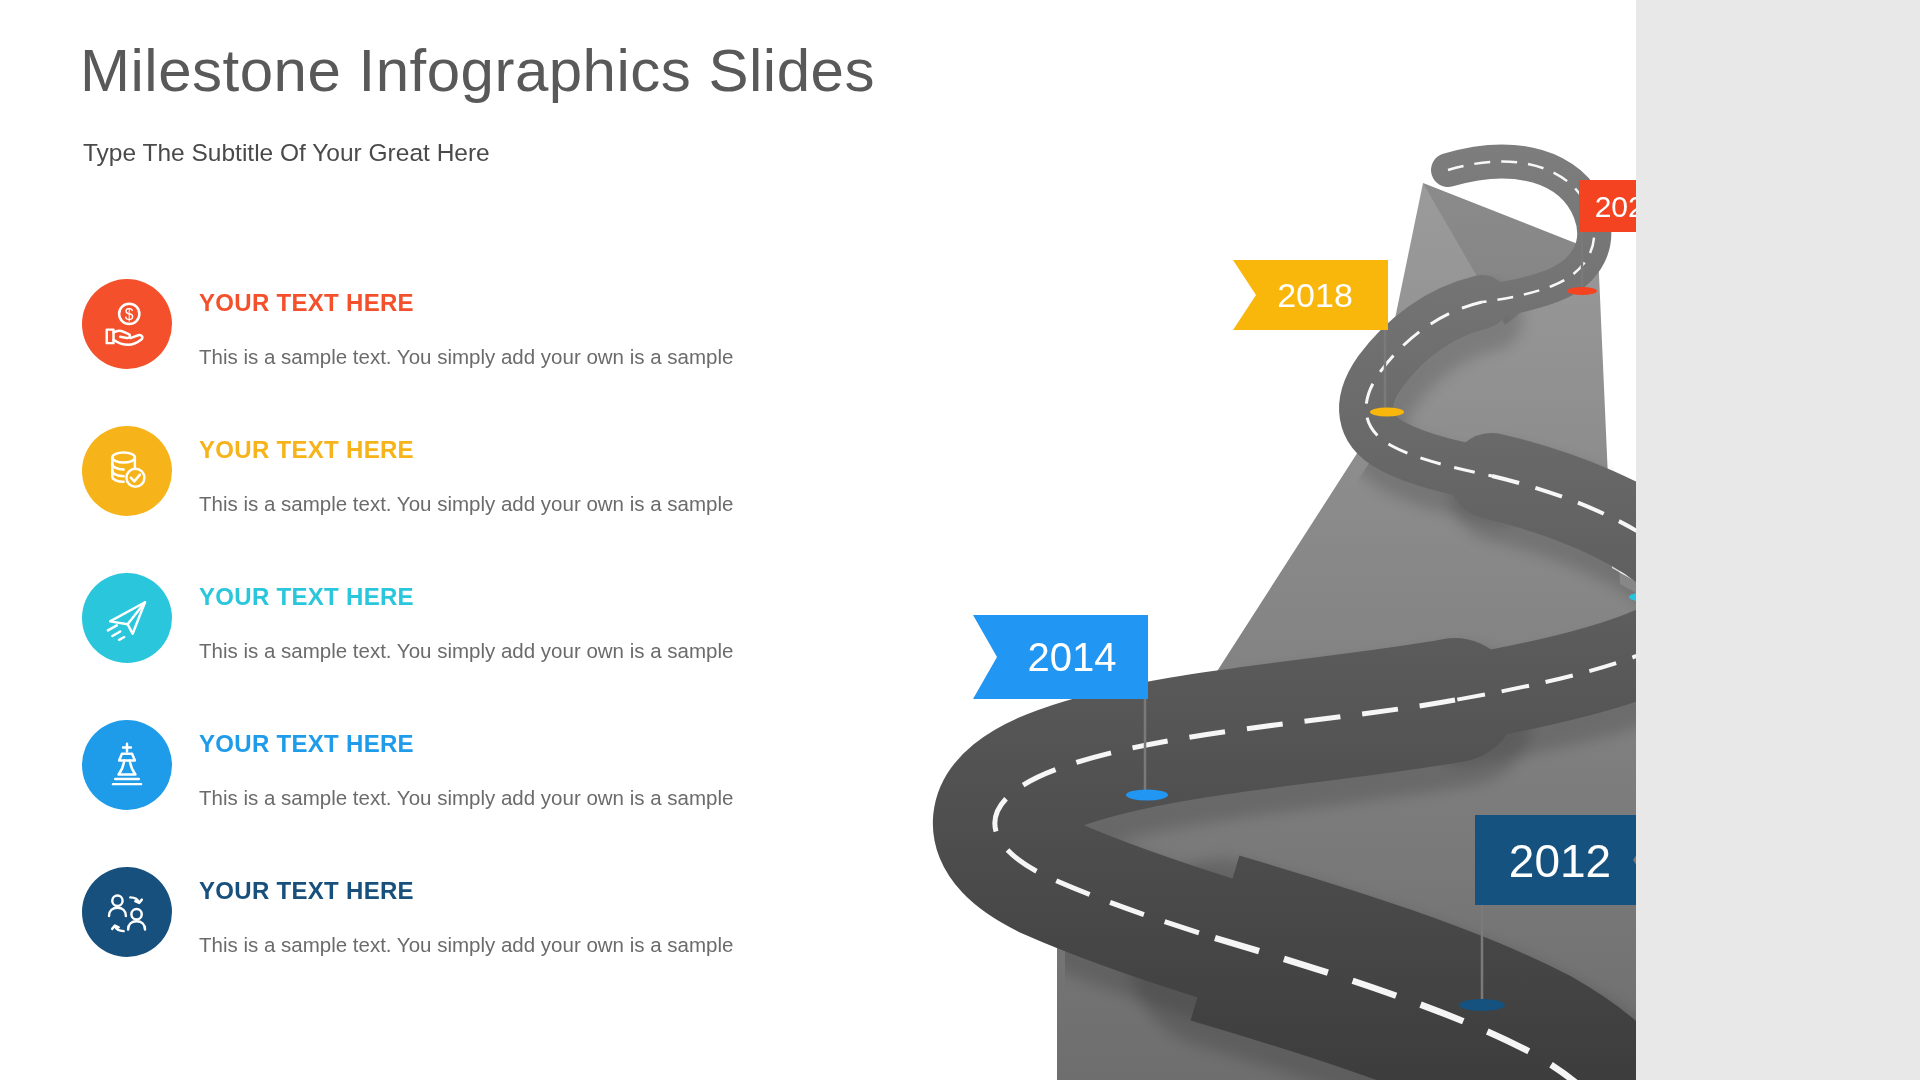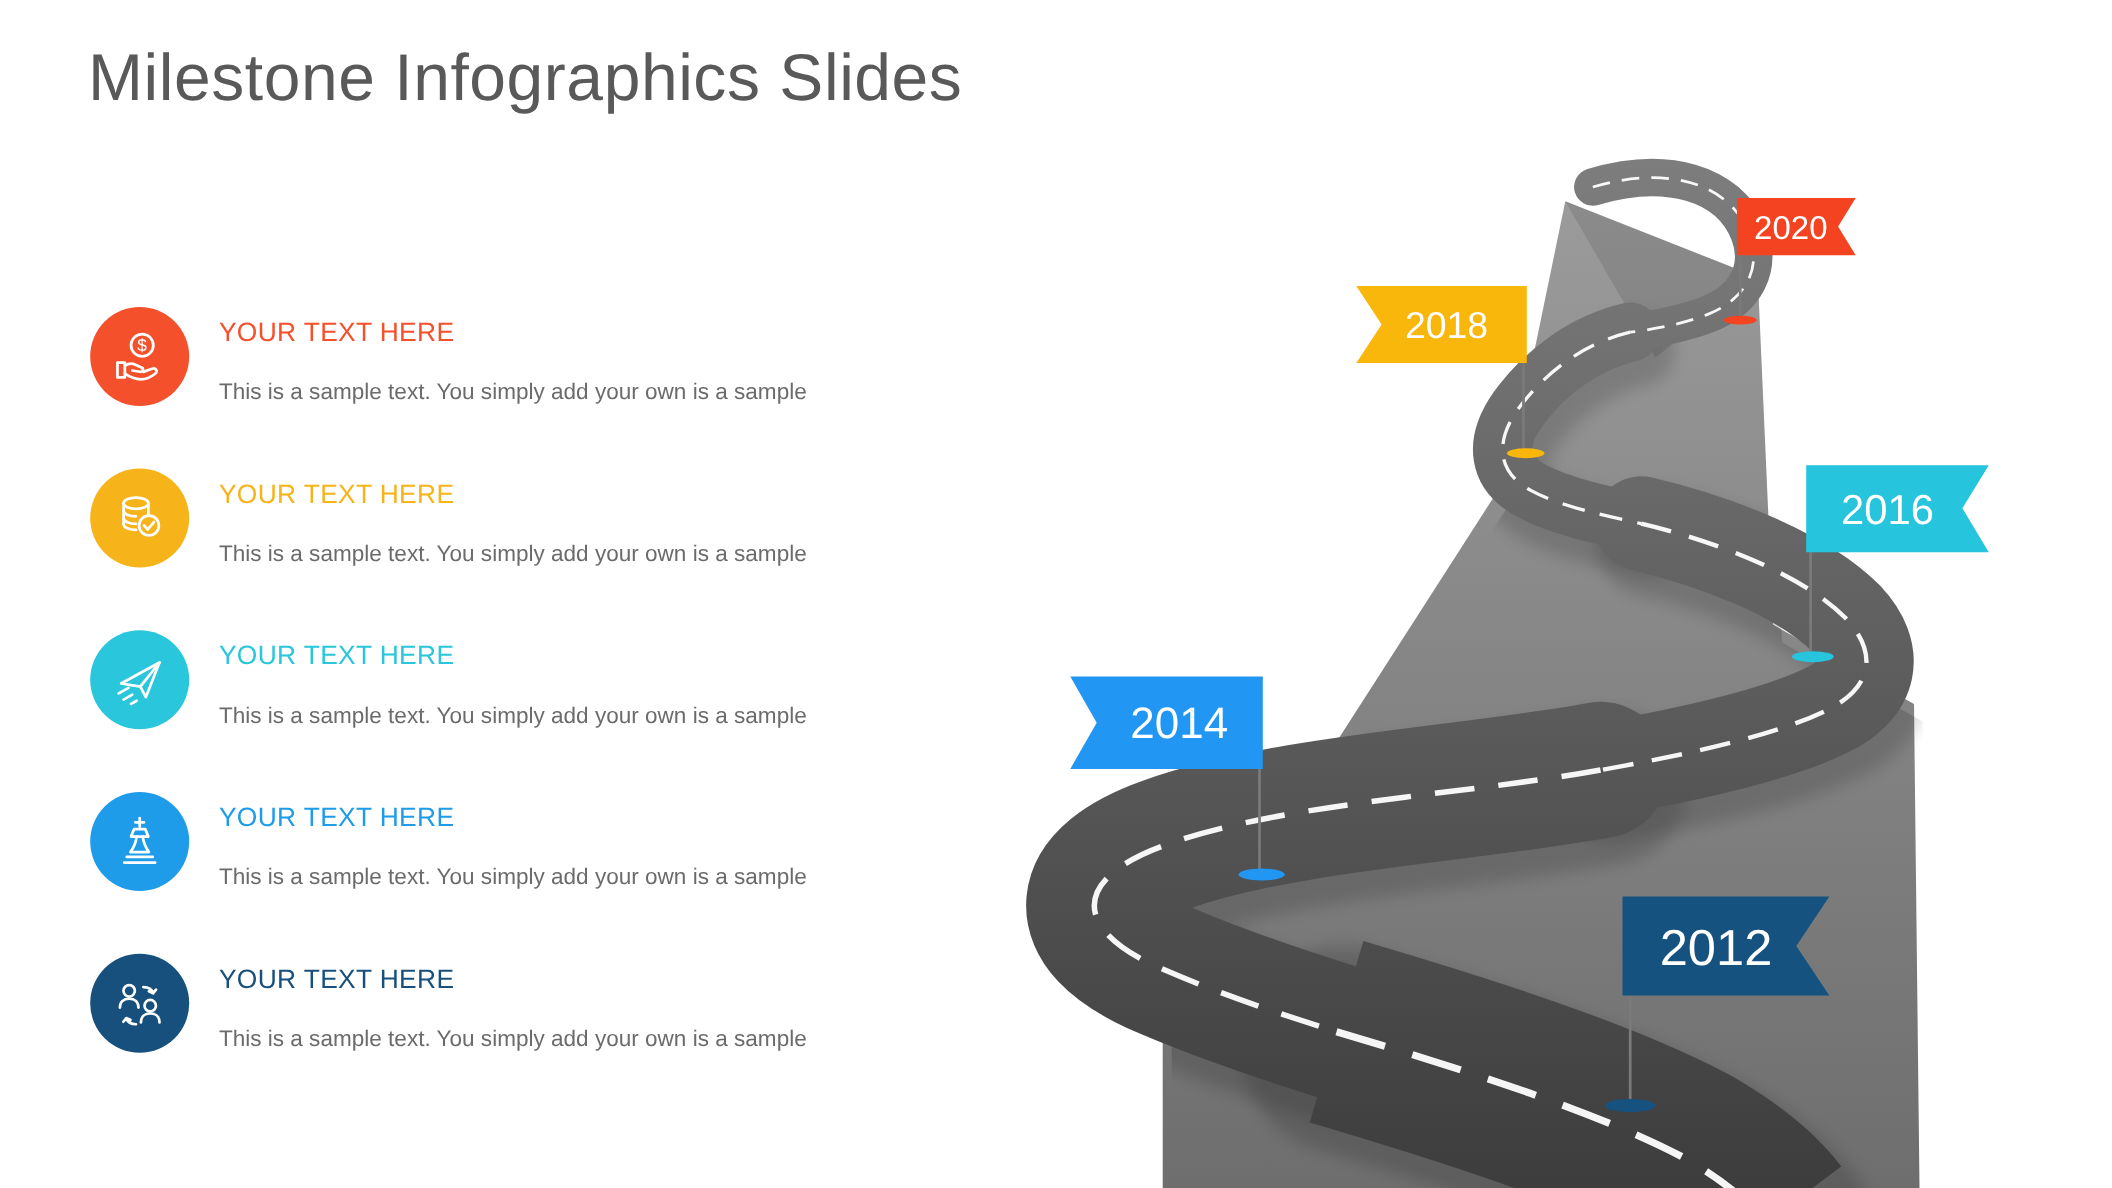--- a/index.html
+++ b/index.html
@@ -1,47 +1,48 @@
 <!DOCTYPE html>
 <html><head>
 <meta charset="utf-8">
 <style>
   html,body{margin:0;padding:0;background:#e8e8e8;}
   .slide{
-    position:relative;width:1920px;height:1080px;background:#ffffff;
+    position:relative;width:1636px;height:1080px;background:#ffffff;
     overflow:hidden;font-family:"Liberation Sans", sans-serif;
   }
   .title{
     position:absolute;left:80px;top:36px;font-size:60px;font-weight:500;
     letter-spacing:0.5px;
   }
   .subtitle{
     position:absolute;left:83px;top:139px;font-size:24.5px;font-weight:400;
   }
   .features{
     position:absolute;left:82px;top:279px;display:flex;flex-direction:column;gap:57px;
   }
   .feature{display:flex;align-items:flex-start;}
   .icon-circle{
     width:90px;height:90px;border-radius:50%;flex:0 0 auto;
     display:flex;align-items:center;justify-content:center;
   }
   .icon-circle svg{width:54px;height:54px;}
   .feature-text{margin-left:27px;padding-top:10px;width:560px;}
-  .feature-heading{font-size:24px;font-weight:400;letter-spacing:0.3px;}
+  .feature-heading{font-size:24px;font-weight:700;letter-spacing:0.3px;}
   .feature-body{font-size:20.5px;color:#6b6b6b;margin-top:28px;}
   .roadmap-svg{position:absolute;left:0;top:0;width:1920px;height:1080px;}
   .flag-year{font-family:"Liberation Sans", sans-serif;}
 </style>
 </head>
 <body>
 
 <div class="slide">
 
   <div class="title" style="color: rgb(89, 89, 89);">Milestone Infographics Slides</div>
+  <div class="subtitle" style="color: rgb(74, 74, 74);">Type The Subtitle Of Your Great Here</div>
 
   <svg class="roadmap-svg" viewBox="0 0 1920 1080">
     <defs>
       <linearGradient id="roadGrad" gradientUnits="userSpaceOnUse" x1="0" y1="150" x2="0" y2="1120">
         <stop offset="0" stop-color="#7d7d7d"></stop>
         <stop offset="1" stop-color="#3a3a3a"></stop>
       </linearGradient>
       <linearGradient id="pedGrad" gradientUnits="userSpaceOnUse" x1="0" y1="180" x2="0" y2="1080">
         <stop offset="0" stop-color="#9b9b9b"></stop>
         <stop offset="1" stop-color="#6e6e6e"></stop>

